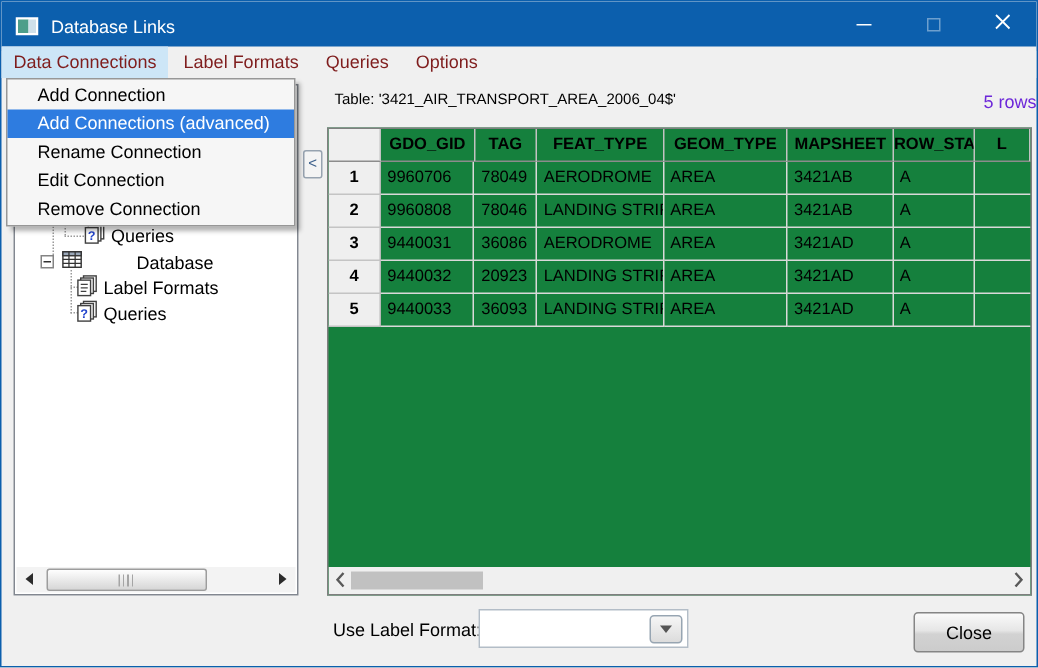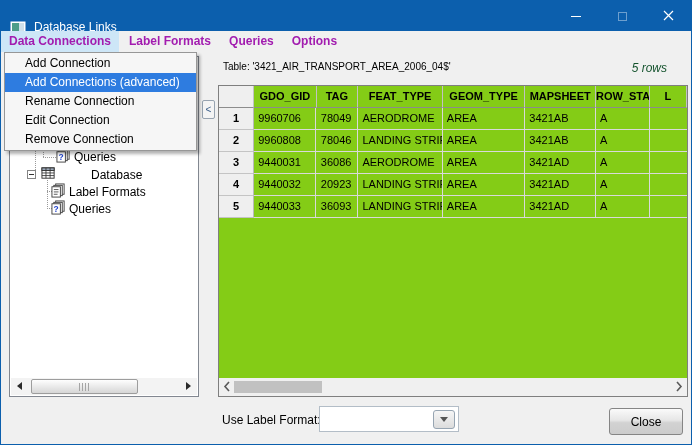--- a/index.html
+++ b/index.html
@@ -5,31 +5,31 @@
   :root{
     --accent:#0c5fad;
     --menu-hl:#2e7ce0;
     --menubar-hl:#cde6f7;
   }
   *{box-sizing:border-box;margin:0;padding:0;}
   html,body{background:#cfcfcf;font-family:"Liberation Sans",sans-serif;}
   .window{position:relative;width:692px;height:445px;background:#f0f0f0;border:1px solid var(--accent);overflow:hidden;}
 
   
-  .titlebar{position:absolute;left:0;top:0;width:100%;height:33px;background:var(--accent);display:flex;align-items:flex-end;}
+  .titlebar{position:absolute;left:0;top:0;width:100%;height:33px;background:var(--accent);display:flex;align-items:center;}
   .app-icon{margin-left:9px;display:inline-flex;}
   .title-text{color:#fff;font-size:12px;margin-left:8px;}
   .win-controls{position:absolute;right:0;top:0;height:30px;display:flex;}
   .wbtn{width:46px;height:30px;display:flex;align-items:center;justify-content:center;}
   .glyph-min{width:10px;height:1px;background:#fff;}
   .glyph-max{width:9px;height:9px;border:1px solid rgba(255,255,255,.4);}
 
   
   .menubar{position:absolute;left:0;top:30px;width:100%;height:21px;background:#f0f0f0;display:flex;font-size:12px;}
-  .menu-item{padding:0 8px;line-height:21px;color:#a21caf;white-space:nowrap;font-weight:bold;}
+  .menu-item{padding:0 8px;line-height:21px;color:#7f1d1d;white-space:nowrap;}
   .menu-item.active{background:var(--menubar-hl);}
   .menu-item + .menu-item{margin-left:2px;}
 
   
   .dropdown{position:absolute;left:3px;top:51px;width:193px;background:#f6f6f6;border:1px solid #979797;box-shadow:3px 3px 3px rgba(0,0,0,.3);z-index:50;padding:1px 0;}
   .dd-item{height:19px;line-height:19px;font-size:12px;padding-left:20px;color:#000;white-space:nowrap;}
   .dd-item.hl{background:var(--menu-hl);color:#fff;}
 
   
   .tree-panel{position:absolute;left:8px;top:55px;width:190px;height:341px;background:#fff;border:1px solid #828790;}
@@ -46,24 +46,24 @@
   .arr-left{left:6px;border-top:4px solid transparent;border-bottom:4px solid transparent;border-right:5px solid #2b2b2b;}
   .arr-right{right:6px;border-top:4px solid transparent;border-bottom:4px solid transparent;border-left:5px solid #2b2b2b;}
   .tree-thumb{position:absolute;left:20px;top:1px;width:107px;height:15px;background:linear-gradient(#fefefe,#d6d6d6);border:1px solid #9d9d9d;border-radius:2px;display:flex;align-items:center;justify-content:center;}
   .grip{width:11px;height:8px;background:repeating-linear-gradient(90deg,#a5a5a5 0 1px,transparent 1px 3px);}
 
   
   .collapse-btn{position:absolute;left:201px;top:99px;width:13px;height:19px;background:#f4f4f4;border:1px solid #97a3b0;border-radius:2px;font-size:10px;color:#3e618c;display:flex;align-items:center;justify-content:center;}
 
   
   .caption{position:absolute;left:222px;top:60px;font-size:10px;color:#000;text-align:right;}
-  .rowcount{position:absolute;right:24px;top:60px;font-size:12px;color:#14532d;font-style:italic;}
-
-  
-  .grid{position:absolute;left:217px;top:84px;width:470px;height:312px;background:#84cc16;border:1px solid #7f7f7f;overflow:hidden;}
+  .rowcount{position:absolute;right:0;top:60px;font-size:12px;color:#6d28d9;}
+
+  
+  .grid{position:absolute;left:217px;top:84px;width:470px;height:312px;background:#15803d;border:1px solid #7f7f7f;overflow:hidden;}
   .g-row{display:flex;height:22px;}
   .gc{height:22px;line-height:21px;font-size:11px;overflow:hidden;white-space:nowrap;border-right:1px solid #d9d9d9;border-bottom:1px solid #d9d9d9;padding-left:4px;color:#000;}
   .g-head .gc{font-weight:bold;text-align:center;padding-left:0;border-right:1px solid #c2c2c2;border-bottom:1px solid #8c8c8c;}
   .rh{background:#efefef;font-weight:bold;text-align:center;padding-left:0;border-right:1px solid #b9b9b9;border-bottom:1px solid #c4c4c4;}
   .g-head .rh{border-bottom:1px solid #8c8c8c;}
   .c0{width:38px;} .c1{width:67px;} .c2{width:45px;} .c3{width:91px;} .c4{width:89px;} .c5{width:76px;} .c6{width:58px;} .c7{width:40px;border-right:none;}
   .num{text-align:right;padding-left:0;padding-right:6px;}
 
   
   .grid-hscroll{position:absolute;left:0;right:0;bottom:0;height:18px;background:#f0f0f0;}

